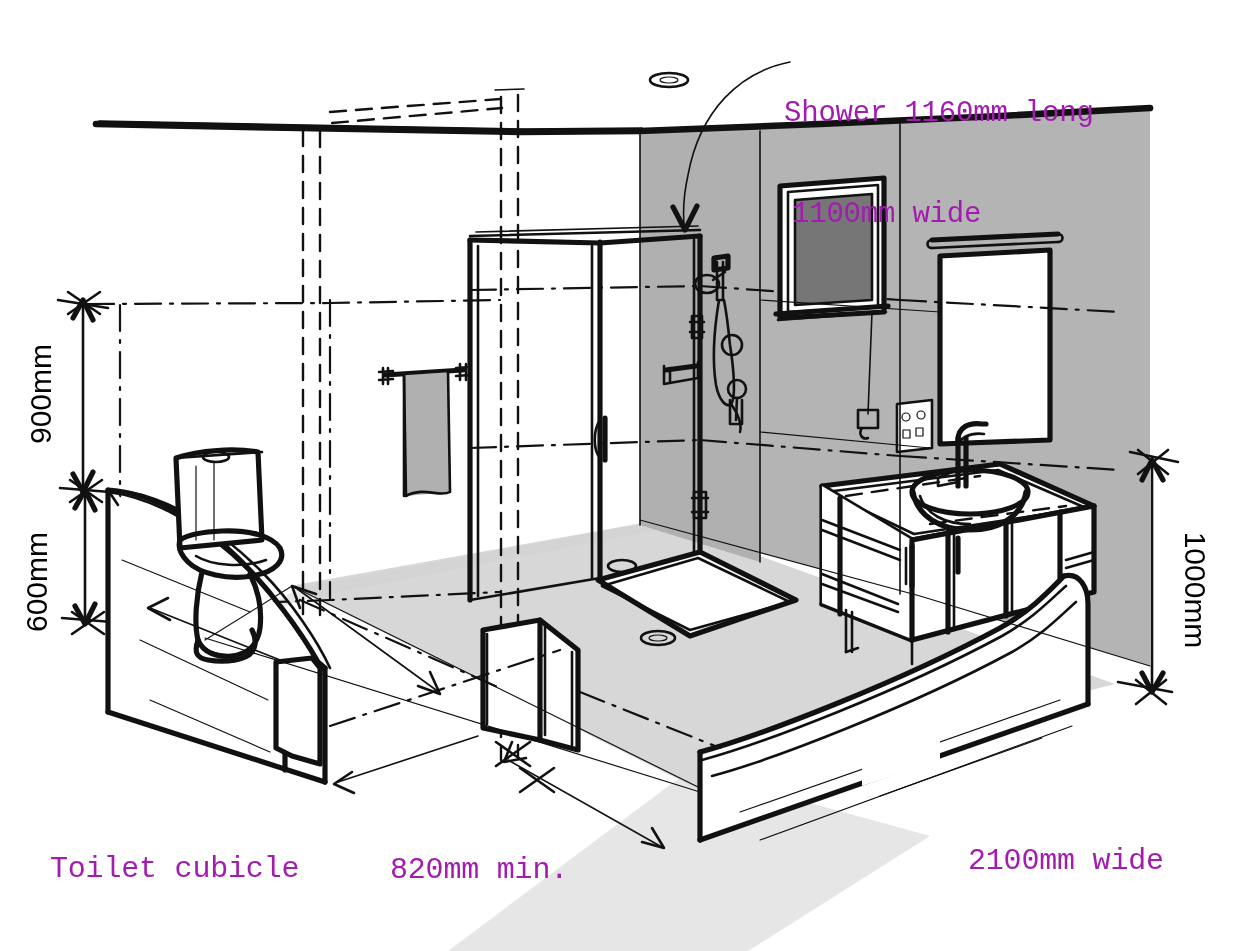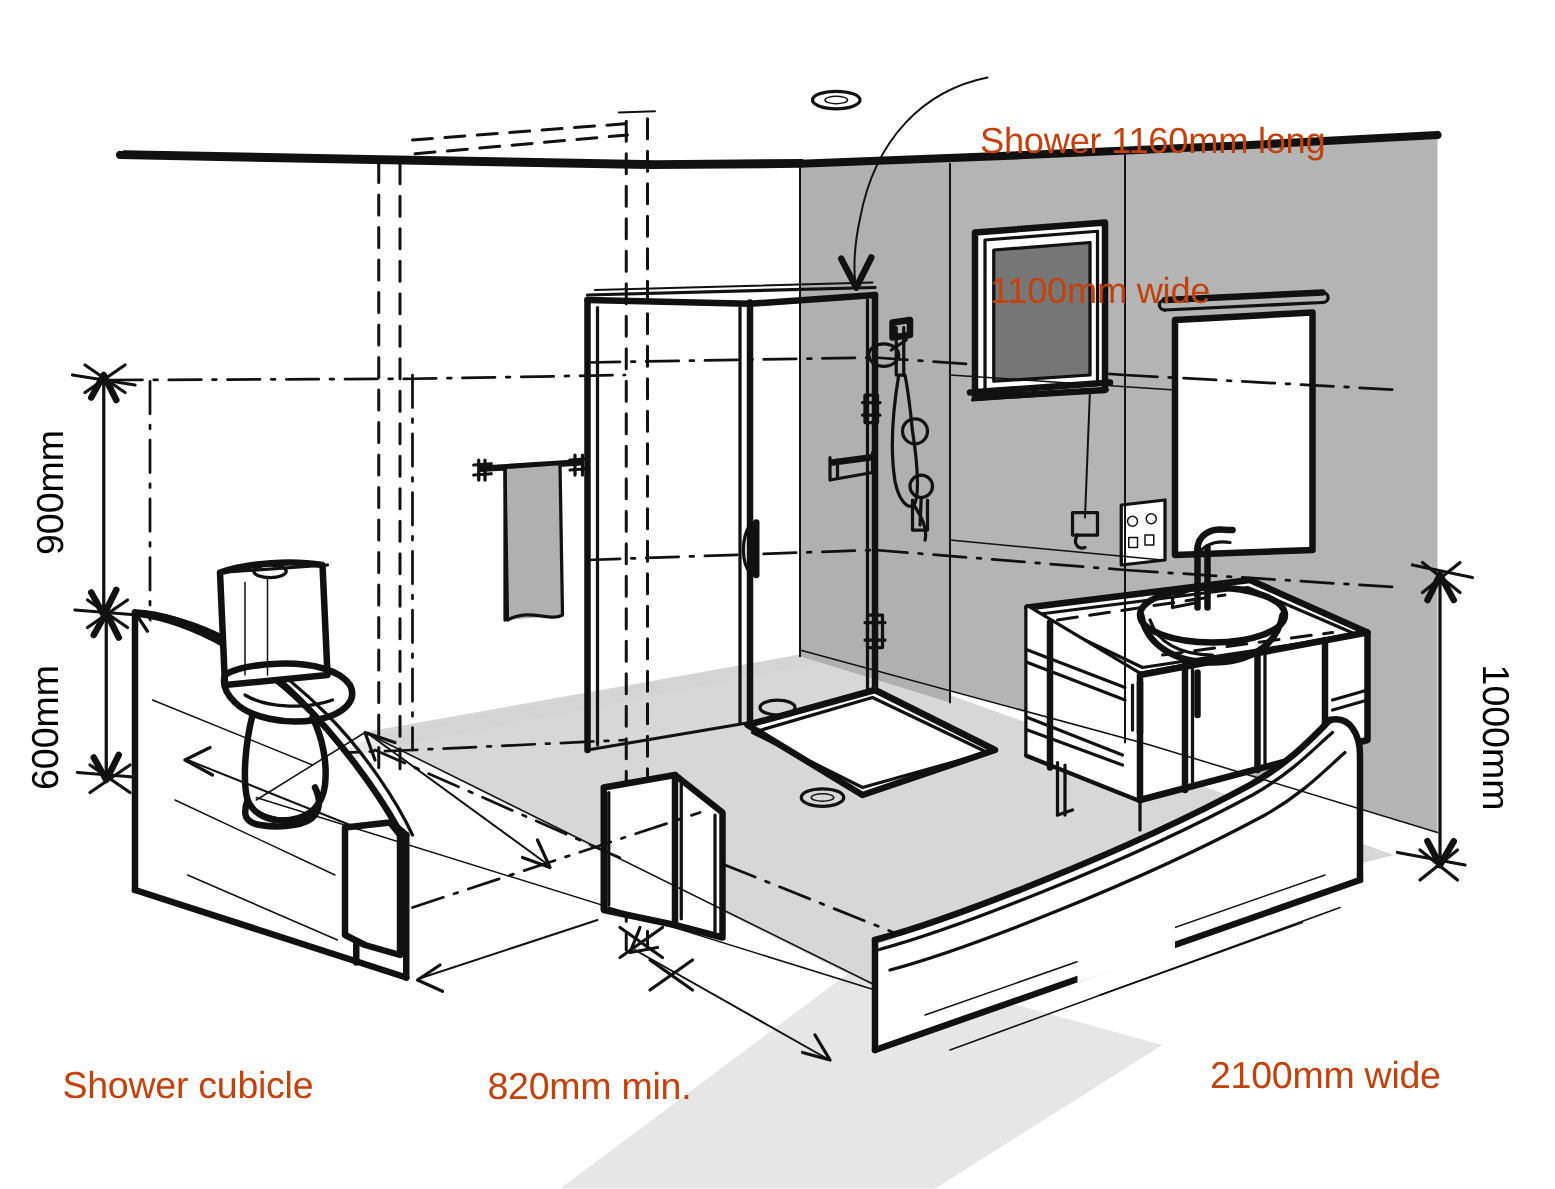--- a/index.html
+++ b/index.html
@@ -7,29 +7,29 @@
   body{
     width:1244px;height:951px;overflow:hidden;
     font-family:"Liberation Sans", sans-serif;
     background:#ffffff;
   }
   #stage{position:relative;width:1244px;height:951px;background:#ffffff;}
   svg#sketch{position:absolute;left:0;top:0;width:1244px;height:951px;display:block;}
 
   .anno{
     position:absolute;
-    font-family:Liberation Sans, sans-serif;
-    color:#c2410c;
+    font-family:Liberation Mono, monospace;
+    color:#a21caf;
     white-space:pre;
     line-height:1.16;
     letter-spacing:-0.2px;
   }
   .anno span{display:block;}
   #label-shower{left:784px;top:30px;font-size:29px;text-align:left;}
-  #label-shower .l2{padding-left:8px;margin-top:19px;}
+  #label-shower .l2{padding-left:8px;}
   #label-toilet{left:50px;top:782px;font-size:30px;text-align:left;}
   #label-door{left:390px;top:783px;font-size:30px;text-align:left;}
   #label-bath{left:968px;top:774px;font-size:30px;text-align:left;}
 
   .dimtxt{
     position:absolute;
     font-family:"Liberation Sans", sans-serif;
     color:#000;
     white-space:pre;
     font-size:30px;
@@ -415,21 +415,21 @@
     </g>
 
   </svg>
 
   <div class="anno" id="label-shower">
     <span class="l1">Shower 1160mm long</span>
     <span class="l2">1100mm wide</span>
   </div>
 
   <div class="anno" id="label-toilet">
-    <span class="l1">Shower cubicle</span>
+    <span class="l1">Toilet cubicle</span>
     
     
   </div>
 
   <div class="anno" id="label-door">
     <span class="l1">820mm min.</span>
     
   </div>
 
   <div class="anno" id="label-bath">

